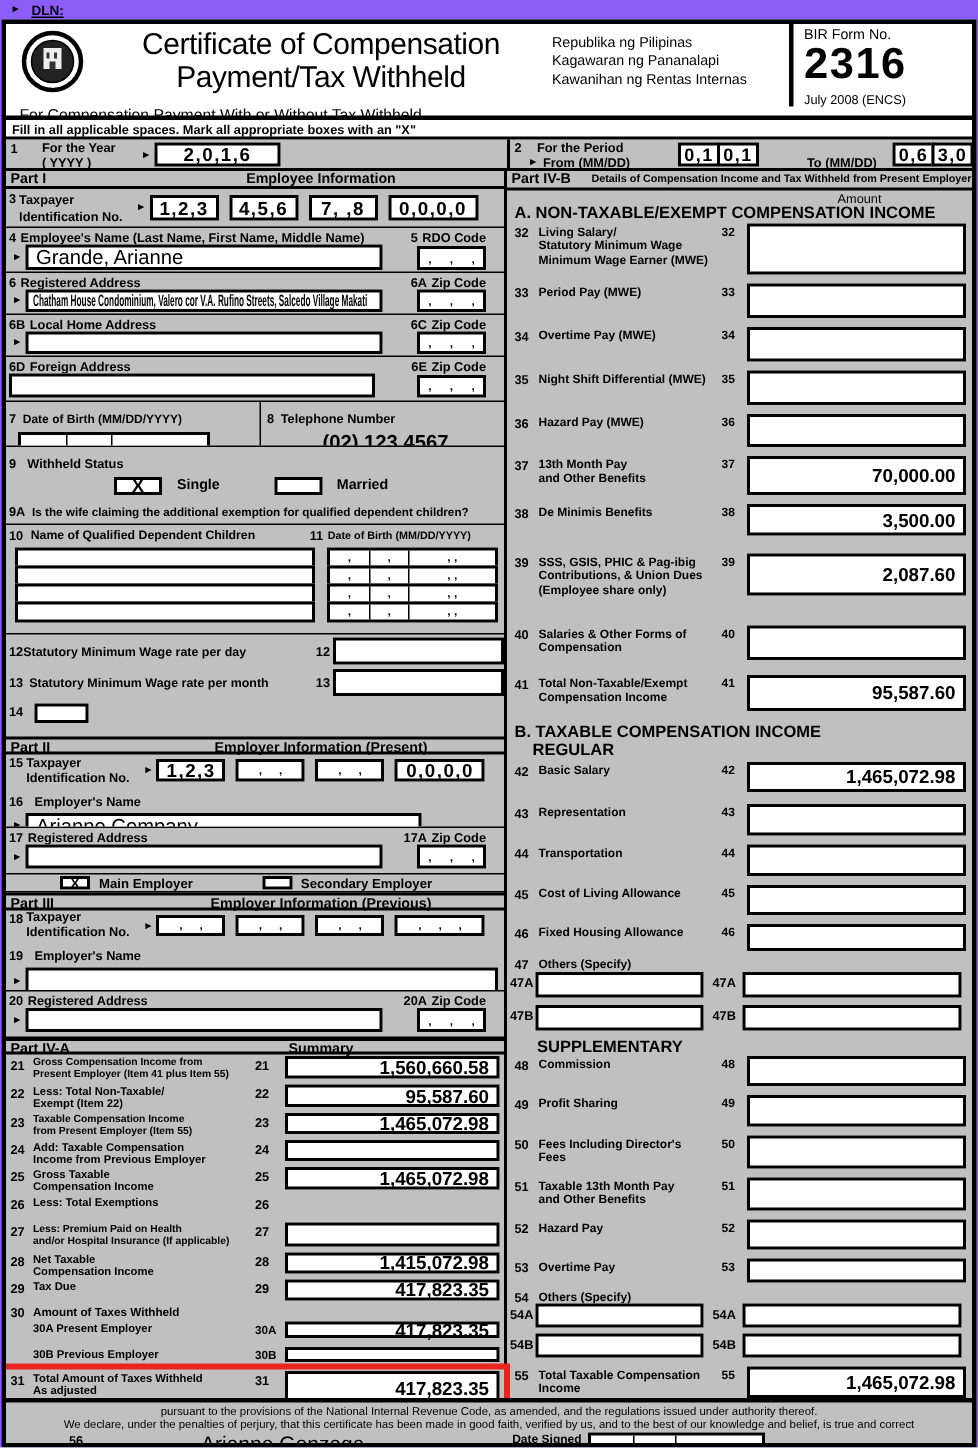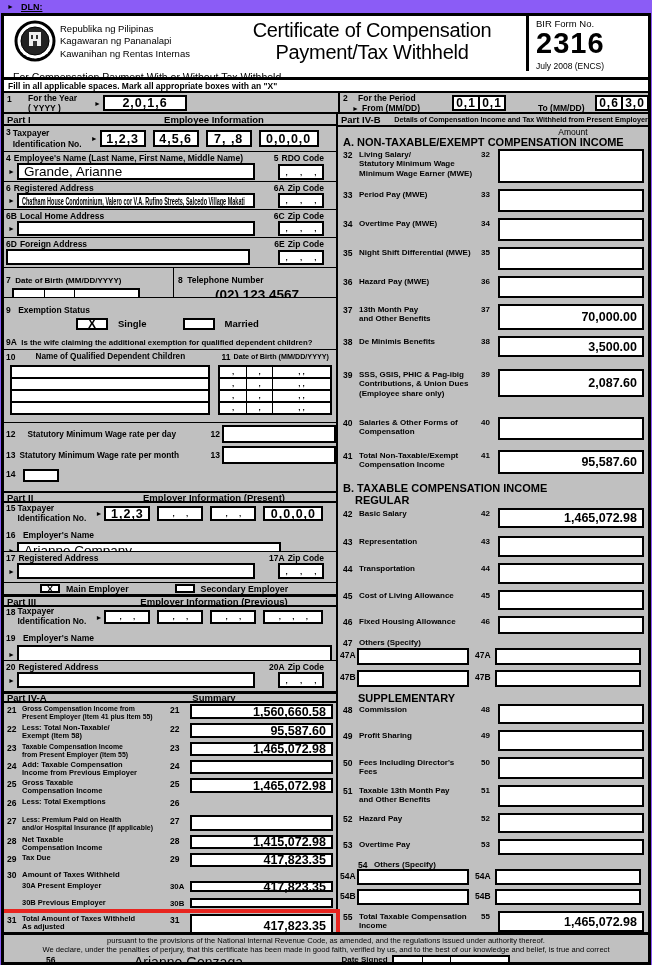--- a/index.html
+++ b/index.html
@@ -19,21 +19,21 @@
 #birBox .bv{font-size:8.5px;margin-top:3px}
 #subtitle{font-size:10.5px;padding:0 0 2px 9px}
 #instr{background:#fff;border-bottom:2px solid #000;height:13px;font-size:8.5px;font-weight:bold;padding-left:4px;display:flex;align-items:center;flex:none}
 #band{height:21px;display:flex;border-bottom:2px solid #000;flex:none}
 #b1{width:336px;border-right:2.5px solid #000;position:relative}
 #b2{flex:1;position:relative}
 .abs{position:absolute}
 .cols{flex:1;display:flex;overflow:hidden}
 #lcol{width:336px;border-right:2.5px solid #000;display:flex;flex-direction:column}
 #rcol{flex:1;display:flex;flex-direction:column}
-.phdr{display:flex;border-top:2px solid #000;border-bottom:2px solid #000;font-weight:bold;font-size:9.5px;align-items:center;flex:none}
+.phdr{display:flex;border-top:2px solid #000;border-bottom:2px solid #000;font-weight:bold;font-size:9.5px;flex:none}
 .phdr .pl{width:88px;padding-left:3px}
 .phdr .pt{flex:1;text-align:center}
 #p4bh .pl{width:56px}
 #p4bh .pt{font-size:7.2px}
 .lrow{border-bottom:1.5px solid #000;position:relative;overflow:hidden;flex:none}
 .no2{font-size:8.5px;font-weight:bold}
 .lbl{font-size:8.5px;font-weight:bold}
 .wbox{background:#fff;border:2px solid #000}
 .amt{display:flex;align-items:center;justify-content:flex-end;padding-right:5px;font-weight:bold;font-size:12.5px;height:100%}
 .ar{font-size:7px;line-height:1;margin:0 2px}
@@ -79,28 +79,28 @@
         <svg id="seal" viewBox="0 0 42 42">
           <circle cx="21" cy="21" r="19" fill="#fff" stroke="#000" stroke-width="3"></circle>
           <circle cx="21" cy="21" r="14" fill="#222"></circle>
           <circle cx="21" cy="21" r="14" fill="none" stroke="#000" stroke-width="1"></circle>
           <rect x="15" y="12" width="12" height="14" fill="#eee"></rect>
           <rect x="17" y="15" width="2" height="4" fill="#333"></rect>
             <rect x="22" y="15" width="2" height="4" fill="#333"></rect>
           <rect x="19" y="21" width="4" height="5" fill="#333"></rect>
           <path d="M7 30 a17 17 0 0 0 28 0" fill="none" stroke="#fff" stroke-width="2" stroke-dasharray="2 2"></path>
         </svg>
+        <div id="titleBox">
+          <div>Certificate of Compensation</div>
+          <div>Payment/Tax Withheld</div>
+        </div>
         <div id="agency">
           <div>Republika ng Pilipinas</div>
           <div>Kagawaran ng Pananalapi</div>
           <div>Kawanihan ng Rentas Internas</div>
-        </div>
-        <div id="titleBox">
-          <div>Certificate of Compensation</div>
-          <div>Payment/Tax Withheld</div>
         </div>
         <div id="birBox">
           <div class="bl">BIR Form No.</div>
           <div class="bn">2316</div>
           <div class="bv">July 2008 (ENCS)</div>
         </div>
       </div>
       <div id="subtitle">For Compensation Payment With or Without Tax Withheld</div>
     </div>
 
@@ -227,40 +227,40 @@
           </div>
           <div style="flex:1;padding:1px 0 0 4px">
             <div><span class="no2">8</span>
             <span class="lbl">Telephone Number</span></div>
             <div style="text-align:center;font-weight:bold;font-size:13.5px">(02) 123 4567</div>
           </div>
         </div>
 
         <div class="lrow" style="height:52px;padding:1px 0 0 2px">
           <div><span class="no2">9</span>
-          <span class="lbl" style="margin-left:3px">Exemption Status</span></div>
+          <span class="lbl" style="margin-left:3px">Withheld Status</span></div>
           <div style="display:flex;align-items:center;height:13px">
             <div class="cb" style="margin-left:70px;width:32px;height:12px;font-size:12px">X</div>
             <span class="lbl" style="margin-left:10px;font-size:9.5px">Single</span>
             <div class="cb" style="margin-left:36px;width:32px;height:12px;font-size:12px"></div>
             <span class="lbl" style="margin-left:10px;font-size:9.5px">Married</span>
           </div>
           <div style="margin-top:1px"><span class="no2">9A</span>
           <span class="lbl" style="font-size:7.8px">Is the wife claiming the additional exemption for qualified dependent children?</span></div>
           <div style="display:flex;align-items:center;height:13px">
             <div class="cb" style="margin-left:70px;width:32px;height:12px;font-size:12px"></div>
 
             <div class="cb" style="margin-left:44px;width:32px;height:12px;font-size:12px"></div>
 
           </div>
         </div>
 
         <div class="lrow" style="height:13px;display:flex;align-items:center;padding-left:2px;border-bottom:none">
           <span class="no2">10</span>
-          <span class="lbl" style="font-size:8.2px;margin-left:20px;width:186px">Name of Qualified Dependent Children</span>
+          <span class="lbl" style="font-size:8.2px;margin-left:5px;width:186px">Name of Qualified Dependent Children</span>
           <span class="no2">11</span>
           <span class="lbl" style="font-size:7.2px;margin-left:3px">Date of Birth (MM/DD/YYYY)</span>
         </div>
 
         <div class="lrow" style="height:60px;display:flex;padding:2px 0 0 6px">
           <div style="width:200px">
             <div class="wbox" style="height:14px;margin-bottom:-2px"></div>
             <div class="wbox" style="height:14px;margin-bottom:-2px"></div>
             <div class="wbox" style="height:14px;margin-bottom:-2px"></div>
             <div class="wbox" style="height:14px"></div>
@@ -284,21 +284,21 @@
             <div class="wbox" style="height:14px;display:flex">
               <div class="dcell" style="width:26px">,</div>
                 <div class="dcell bL" style="width:26px">,</div>
                 <div class="dcell bL" style="flex:1">, ,</div>
             </div>
           </div>
         </div>
 
         <div class="lrow" style="height:21px;display:flex;align-items:center;padding-left:2px;border-bottom:none">
           <span class="no2">12</span>
-          <span class="lbl" style="font-size:8.3px;margin-left:12px;flex:1">Statutory Minimum Wage rate per day</span>
+          <span class="lbl" style="font-size:8.3px;margin-left:0;flex:1">Statutory Minimum Wage rate per day</span>
           <span class="no2">12</span>
           <div class="wbox" style="width:114px;height:18px;margin-left:2px"></div>
         </div>
 
         <div class="lrow" style="height:22px;display:flex;align-items:center;padding-left:2px;border-bottom:none">
           <span class="no2">13</span>
           <span class="lbl" style="font-size:8.3px;margin-left:4px;flex:1">Statutory Minimum Wage rate per month</span>
           <span class="no2">13</span>
           <div class="wbox" style="width:114px;height:18px;margin-left:2px"></div>
         </div>
@@ -411,21 +411,21 @@
           <div class="srl sm">Gross Compensation Income from
 Present Employer (Item 41 plus Item 55)</div>
           <span class="srn">21</span>
           <div class="srb">
               <div class="wbox amt">1,560,660.58</div>
             </div>
         </div>
         <div class="sr" style="height:19px">
           <span class="no2">22</span>
           <div class="srl">Less:  Total Non-Taxable/
-Exempt (Item 58)</div>
+Exempt (Item 22)</div>
           <span class="srn">22</span>
           <div class="srb">
               <div class="wbox amt">95,587.60</div>
             </div>
         </div>
         <div class="sr" style="height:18px">
           <span class="no2">23</span>
           <div class="srl sm">Taxable Compensation Income
 from Present Employer (Item 55)</div>
           <span class="srn">23</span>
@@ -726,21 +726,21 @@
         </div>
         <div class="br" style="height:23px">
           <span class="no2">53</span>
           <div class="brtxt">Overtime Pay</div>
           <span class="brn">53</span>
           <div class="brbox">
               <div class="wbox amt" style="height:16px"></div>
             </div>
         </div>
 
-        <div style="height:9px;display:flex;padding-left:20px;flex:none">
+        <div style="height:9px;display:flex;padding-left:5px;flex:none">
           <span class="no2" style="width:16px">54</span>
           <span class="lbl" style="font-size:8px">Others (Specify)</span>
         </div>
         <div style="height:20px;display:flex;padding-left:2px;flex:none">
           <span class="no2" style="width:17px;padding-top:2px">54A</span>
           <div class="wbox" style="width:112px;height:16px"></div>
           <span class="no2" style="width:20px;margin-left:6px;padding-top:2px">54A</span>
           <div class="brbox" style="padding-top:0">
               <div class="wbox amt" style="height:16px"></div>
             </div>

